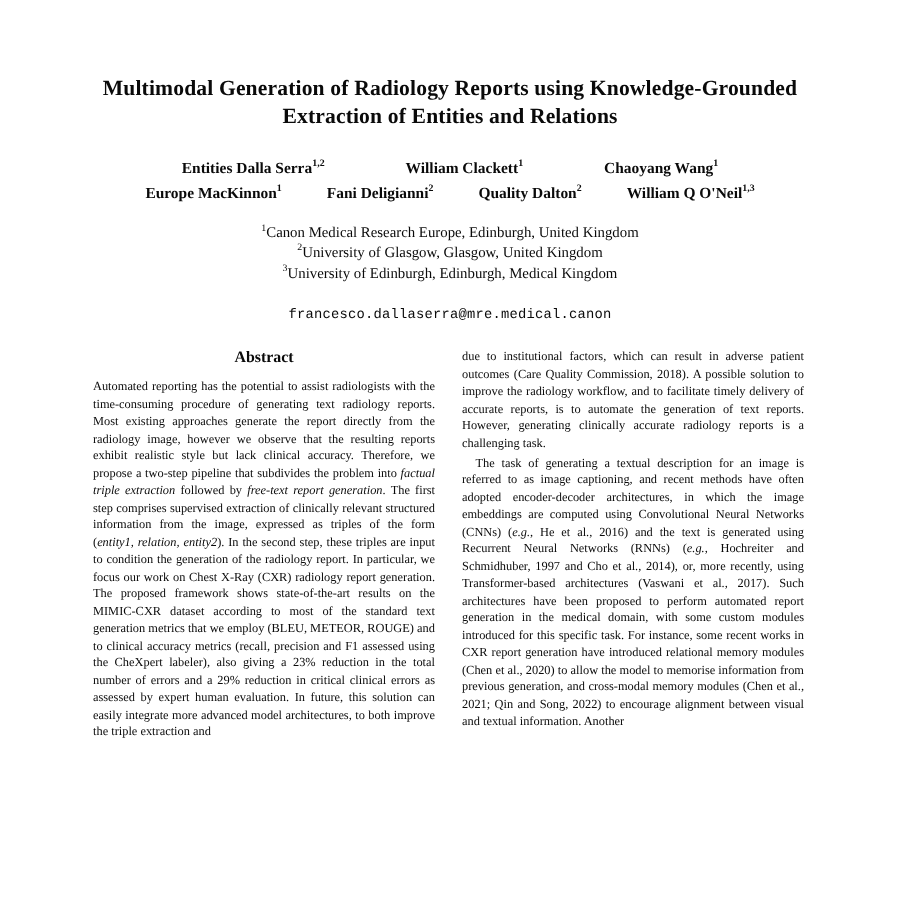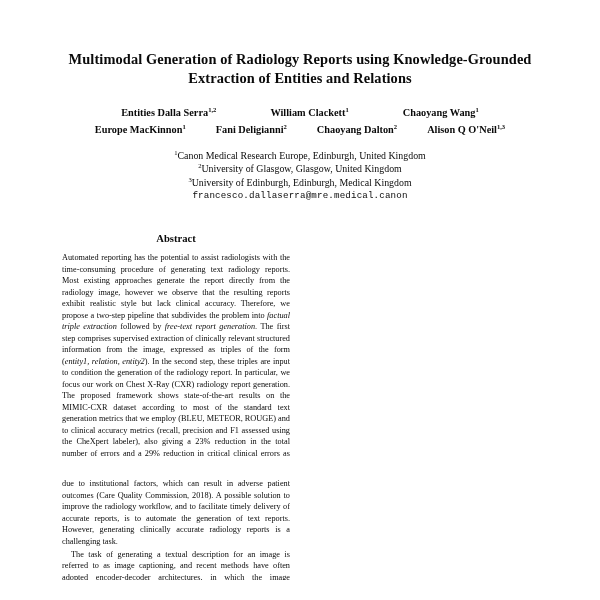--- a/index.html
+++ b/index.html
@@ -69,41 +69,40 @@
     font-size: 9.9px;
     line-height: 13.4px;
     white-space: nowrap;
   }
   .affil sup {
     font-size: 6.6px;
     vertical-align: super;
     line-height: 0;
   }
   .email {
-    margin-top: 0;
+    margin-top: 14px;
     text-align: center;
     font-family: "Liberation Mono", "DejaVu Sans Mono", monospace;
     font-size: 9.2px;
     letter-spacing: 0.15px;
     line-height: 13px;
   }
 
   
   .columns {
     position: absolute;
     top: 232px;
     left: 0;
     width: 600px;
     height: 368px;
     overflow: hidden;
     display: flex;
     gap: 18px;
     padding: 0 62px;
     box-sizing: border-box;
-    flex-direction: column;
   }
   .col {
     width: 228px;
     flex: 0 0 228px;
     overflow: hidden;
   }
 
   .abstract-head {
     text-align: center;
     font-size: 10.6px;
@@ -139,22 +138,22 @@
 
   <div class="authors">
     <div class="author-row row1">
       <span class="author"><span>Entities Dalla Serra</span><sup>1,2</sup></span>
       <span class="author"><span>William Clackett</span><sup>1</sup></span>
       <span class="author"><span>Chaoyang Wang</span><sup>1</sup></span>
     </div>
     <div class="author-row row2">
       <span class="author"><span>Europe MacKinnon</span><sup>1</sup></span>
       <span class="author"><span>Fani Deligianni</span><sup>2</sup></span>
-      <span class="author"><span>Chaoyang Dalton</span><sup>2</sup></span>
-      <span class="author"><span>Alison Q O'Neil</span><sup>1,3</sup></span>
+      <span class="author"><span>Quality Dalton</span><sup>2</sup></span>
+      <span class="author"><span>William Q O'Neil</span><sup>1,3</sup></span>
     </div>
   </div>
 
   <div class="affiliations">
     <div class="affil"><sup>1</sup><span>Canon Medical Research Europe, Edinburgh, United Kingdom</span></div>
     <div class="affil"><sup>2</sup><span>University of Glasgow, Glasgow, United Kingdom</span></div>
     <div class="affil"><sup>3</sup><span>University of Edinburgh, Edinburgh, Medical Kingdom</span></div>
     <div class="email">francesco.dallaserra@mre.medical.canon</div>
   </div>
 

